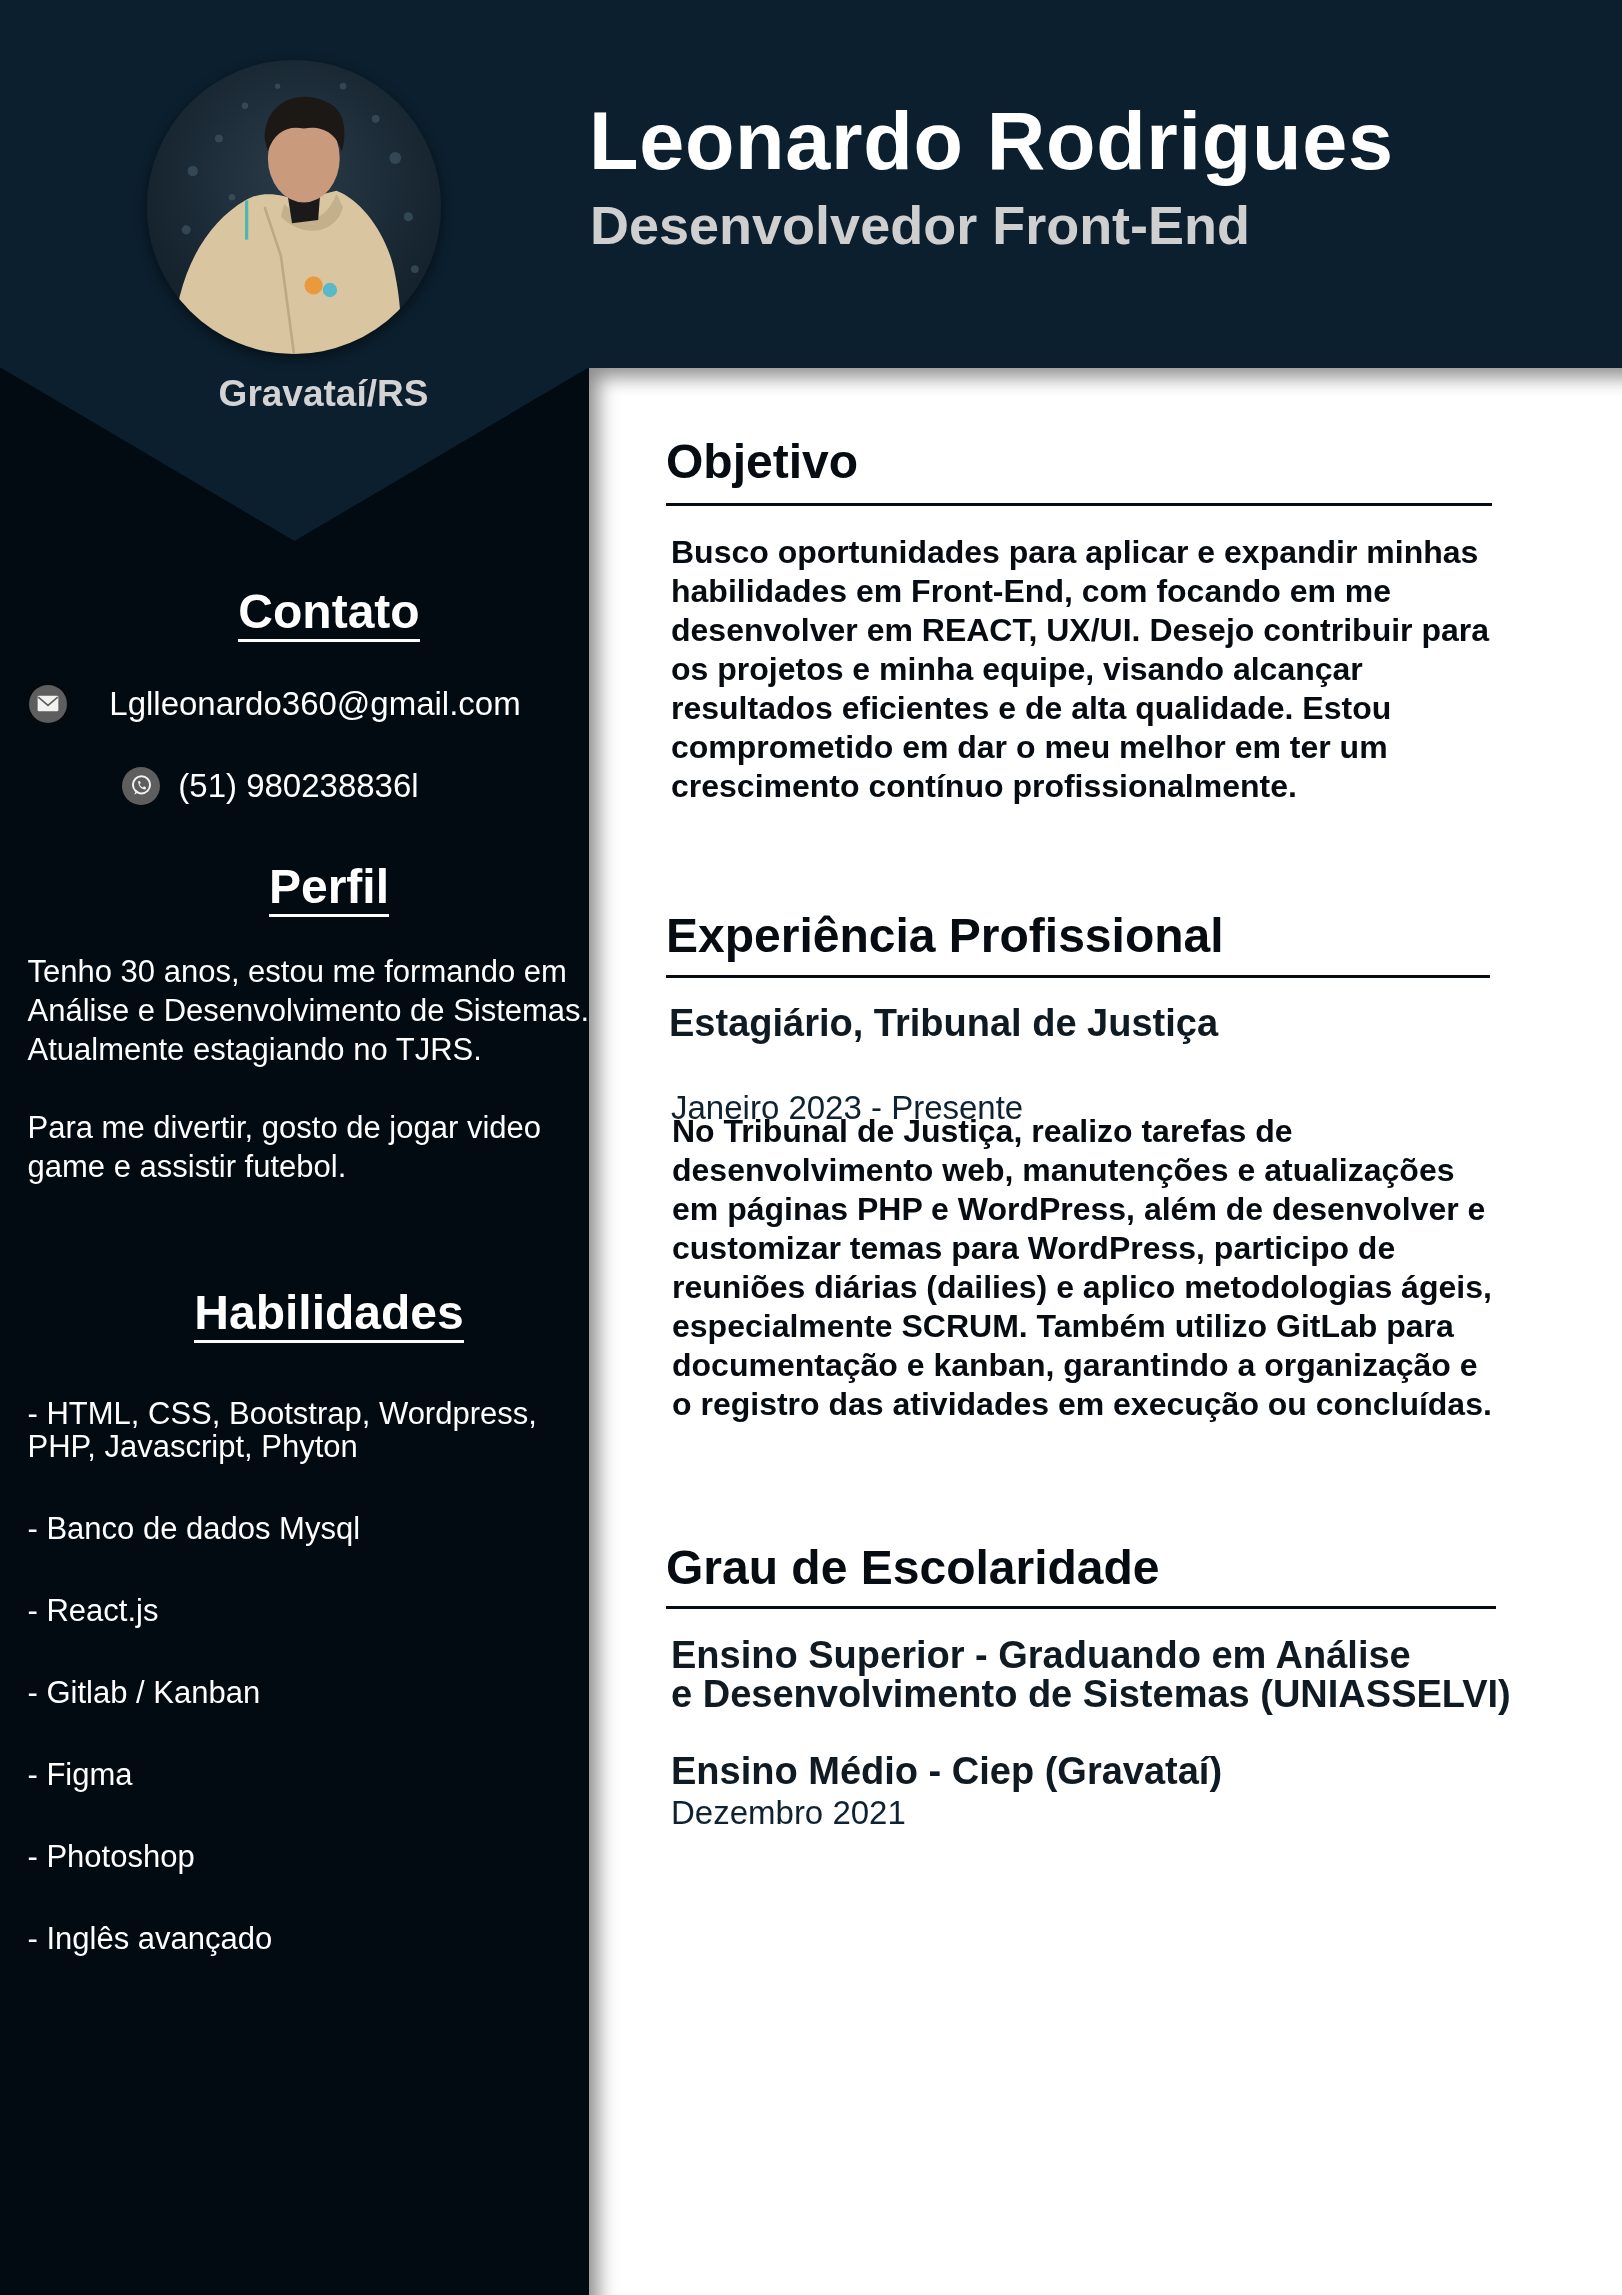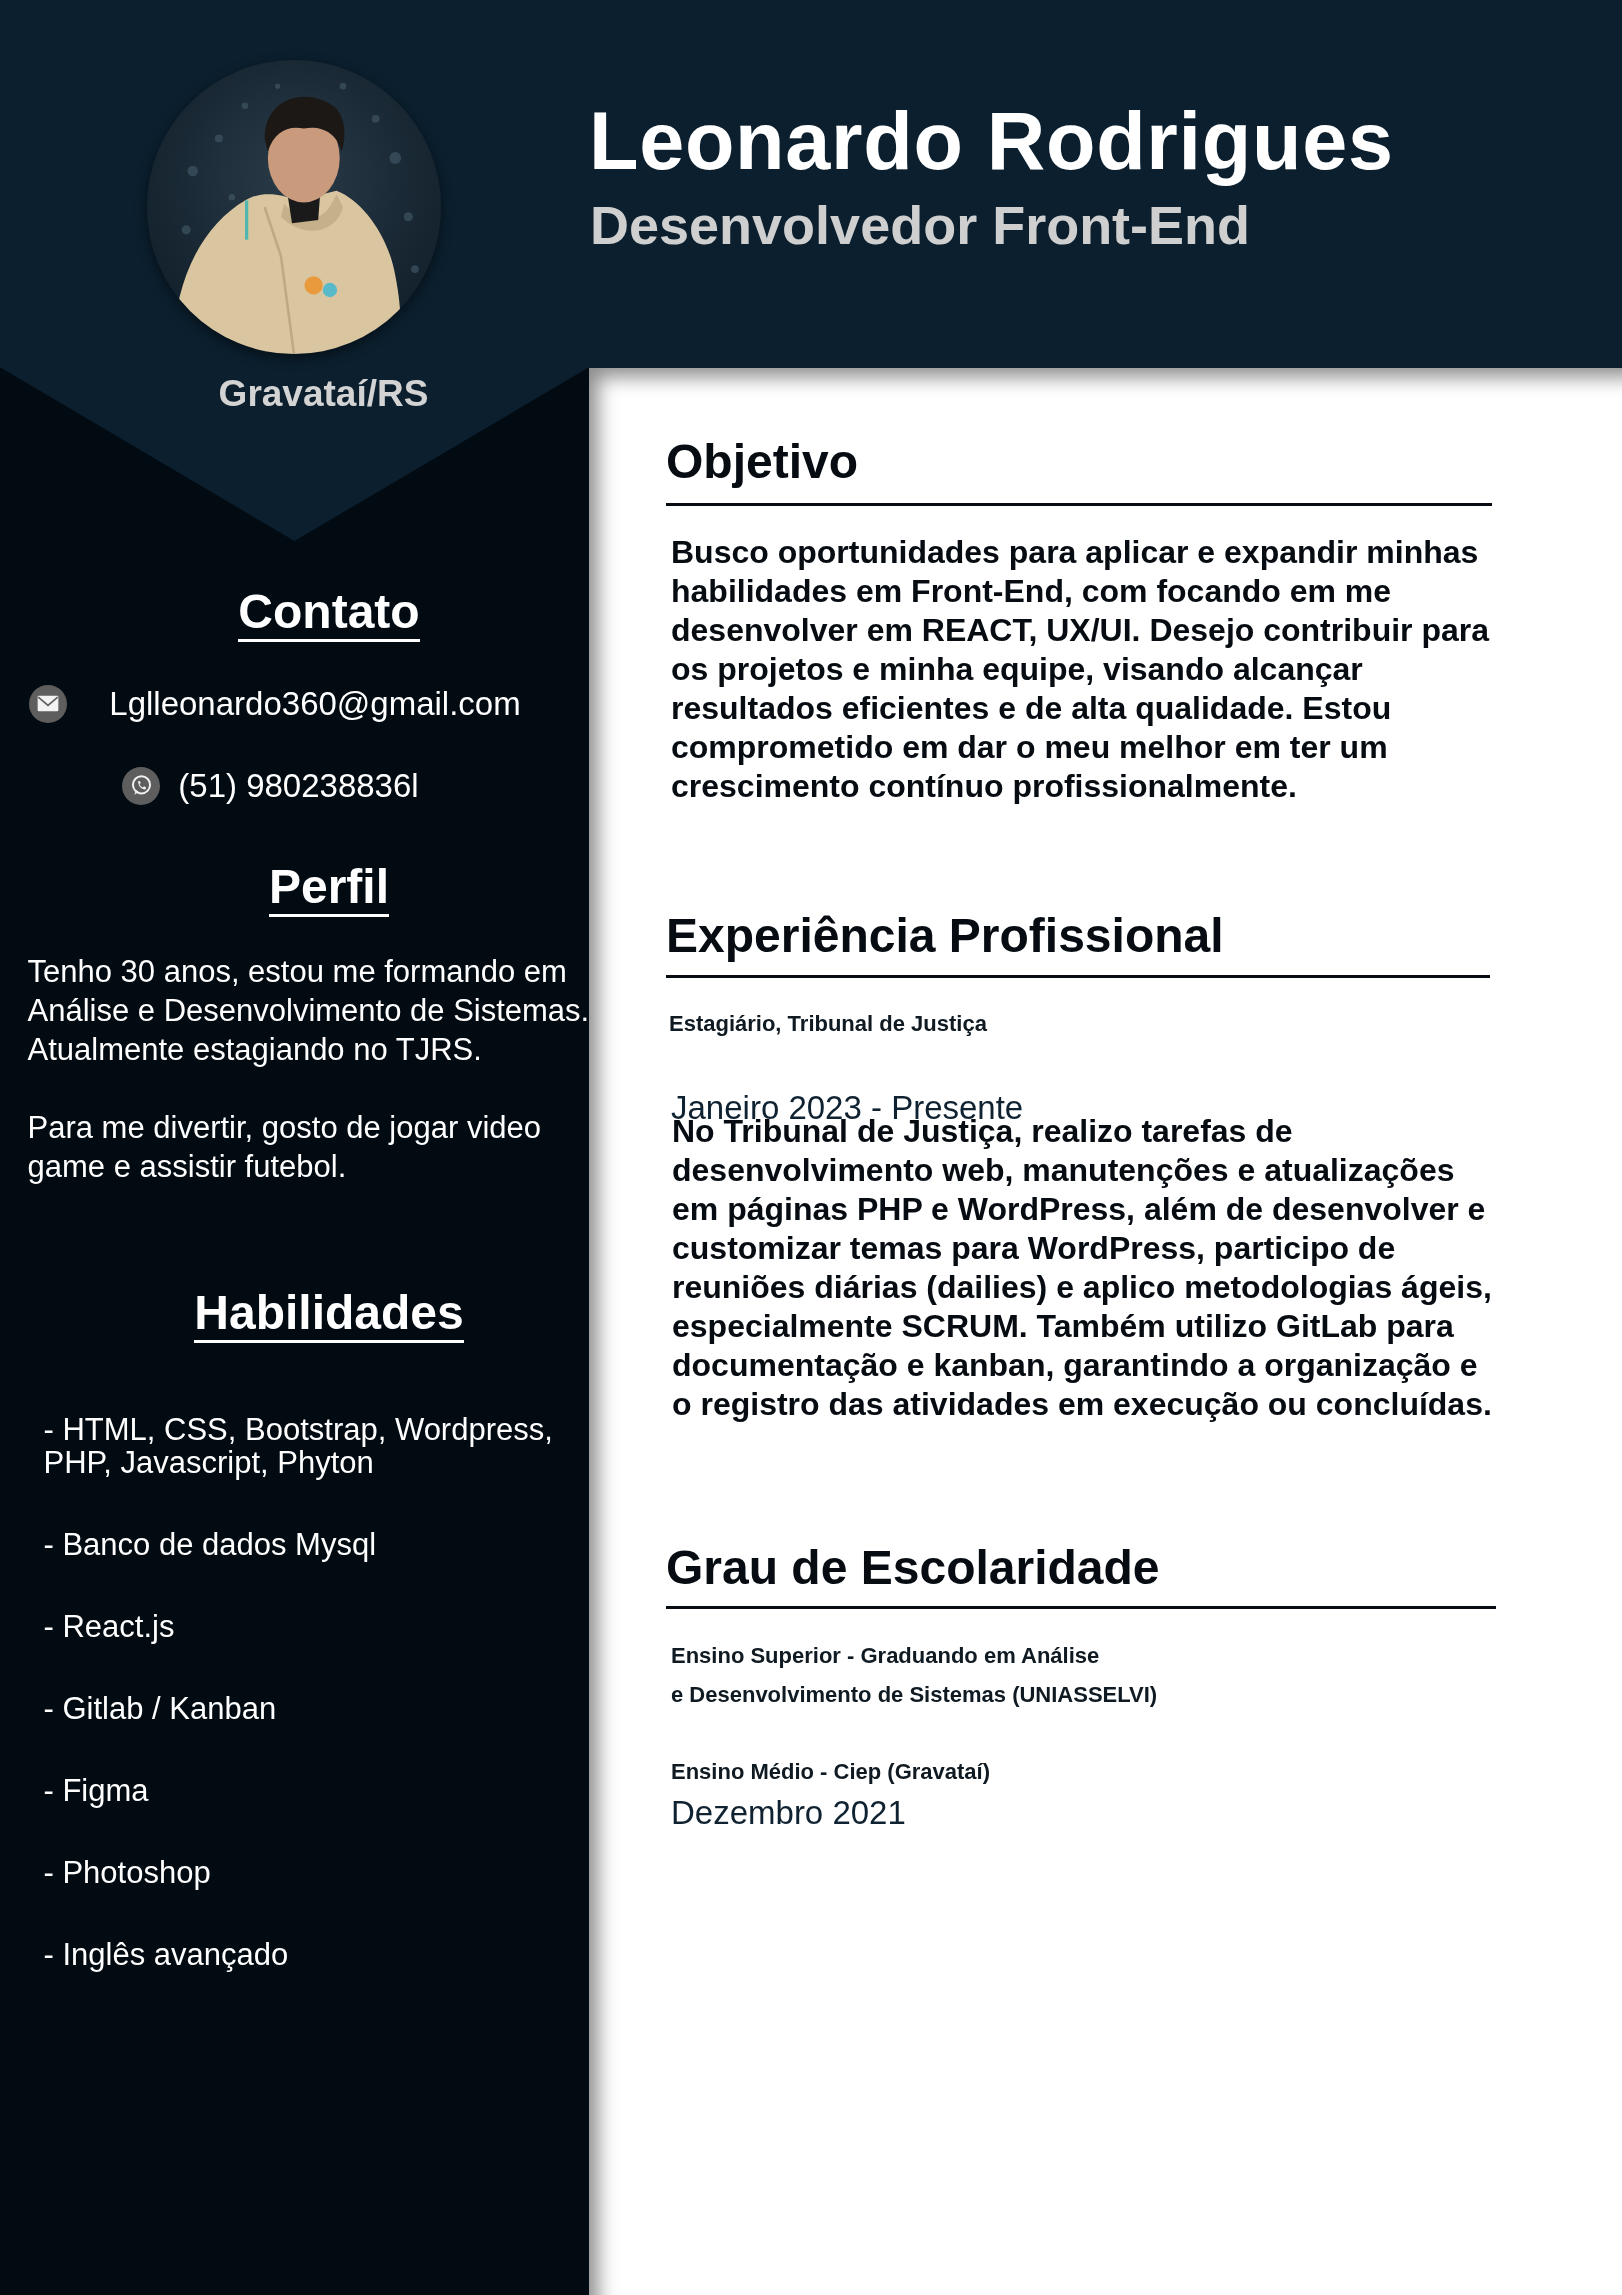--- a/index.html
+++ b/index.html
@@ -19,28 +19,28 @@
 
   .side-heading { position: absolute; left: 0; width: 658px; text-align: center; color: #ffffff; font-weight: bold; font-size: 48px; line-height: 59px; }
   .side-heading span { border-bottom: 3.9px solid #ffffff; padding-bottom: 1.3px; }
 
   .contact-row { position: absolute; display: flex; align-items: center; color: #ffffff; font-size: 33px; line-height: 39px; white-space: nowrap; }
   .contact-icon { width: 38px; height: 38px; border-radius: 50%; background: #5e5e5e; display: flex; align-items: center; justify-content: center; margin-right: 18.3px; flex: none; }
 
   .perfil-text { position: absolute; left: 27.5px; top: 952px; width: 563px; color: #ffffff; font-size: 31px; line-height: 39px; }
   .perfil-text p { margin: 0 0 39px 0; }
 
-  .skills { position: absolute; left: 27.5px; top: 1397px; width: 563px; color: #ffffff; font-size: 31px; line-height: 33px; list-style: none; margin: 16px; padding: 0; }
+  .skills { position: absolute; left: 27.5px; top: 1397px; width: 563px; color: #ffffff; font-size: 31px; line-height: 33px; list-style: none; margin: 0; padding: 0; }
   .skills li { margin-bottom: 49px; }
   .skills li:first-child { margin-bottom: 49px; }
 
   .section-title { position: absolute; left: 666px; color: #060c12; font-weight: bold; font-size: 48px; line-height: 59px; white-space: nowrap; }
   .rule { position: absolute; left: 666px; height: 2.6px; background: #060c12; }
   .body-bold { position: absolute; left: 671px; width: 844px; color: #060c12; font-weight: bold; font-size: 32px; line-height: 39px; }
-  .job-title { position: absolute; left: 669px; color: #0f1a22; font-weight: bold; font-size: 22px; line-height: 39px; white-space: nowrap; }
+  .job-title { position: absolute; left: 669px; color: #0f1a22; font-weight: bold; font-size: 38px; line-height: 39px; white-space: nowrap; }
   .date { position: absolute; left: 671px; color: #0f2231; font-size: 33px; line-height: 39px; white-space: nowrap; }
 </style>
 </head>
 <body>
 
 <div class="header-band"></div>
 <div class="sidebar"></div>
 <svg class="chevron" viewBox="0 0 900 270" preserveAspectRatio="none">
   <polygon points="0,0 900,0 900,2 450,267 0,2" fill="#0b1f2e"></polygon>
 </svg>

